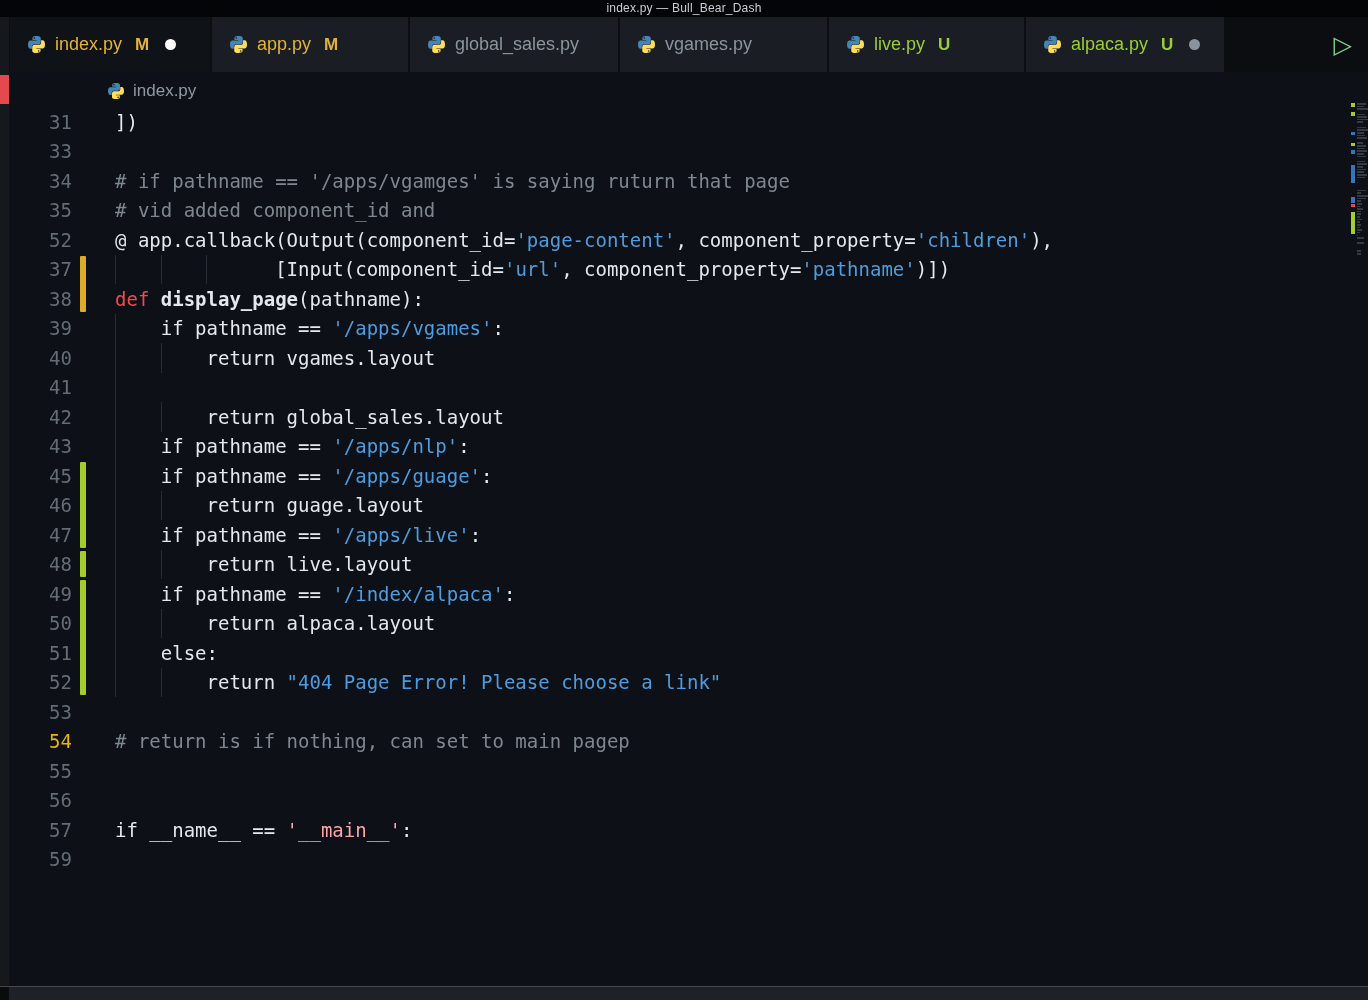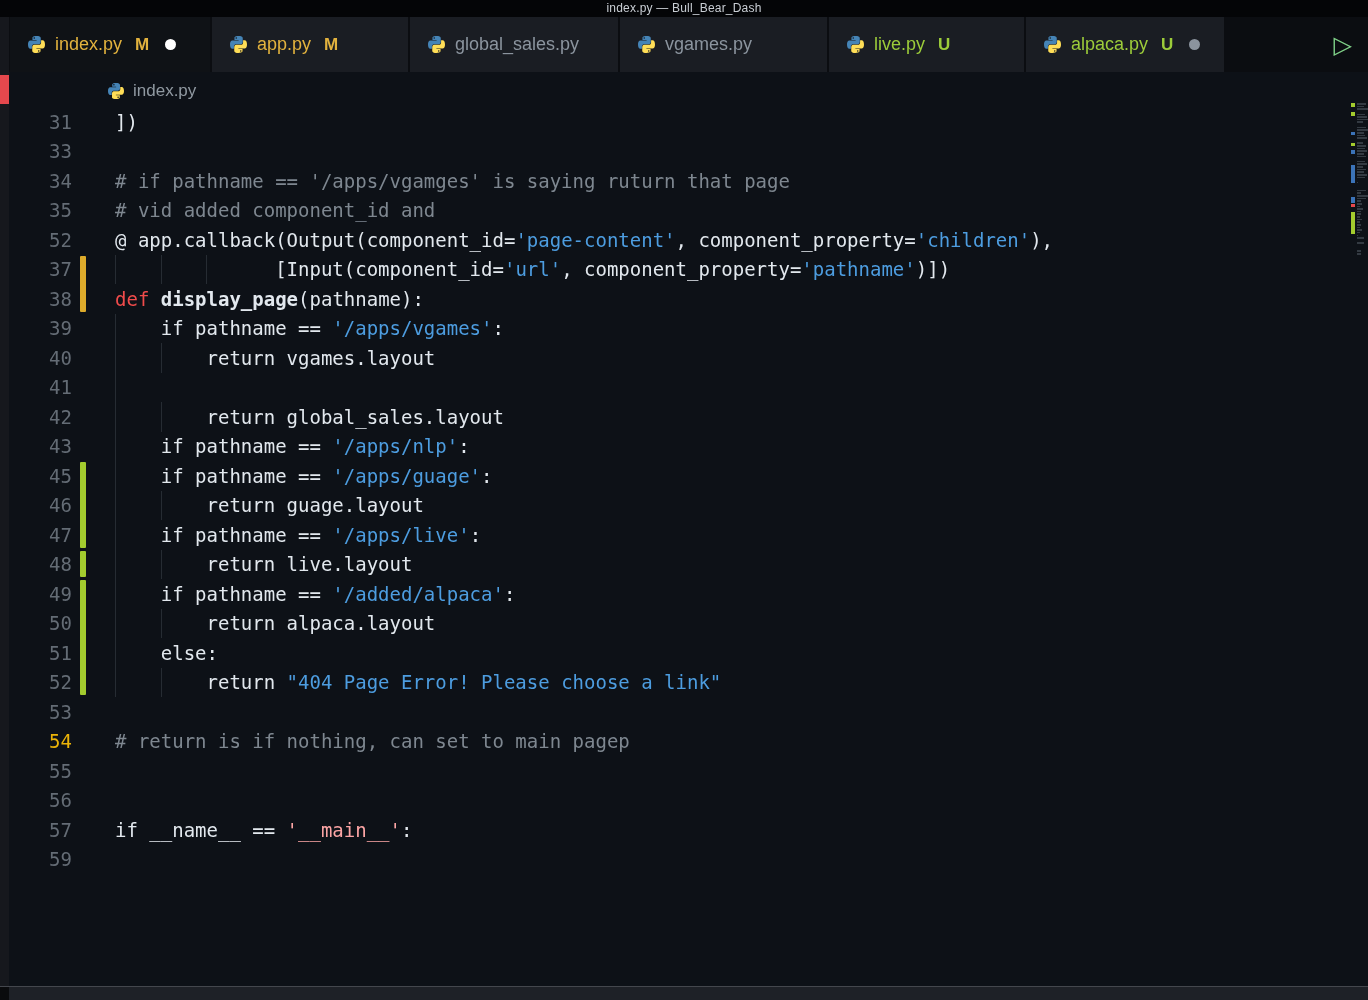--- a/index.html
+++ b/index.html
@@ -136,21 +136,21 @@
     <div class="row"><span class="ln" style="color:#646c75">38</span><span class="code"><span style="color:#ef4b4b;">def</span><span style="color:#e2e8ee;"> </span><span style="color:#e2e8ee;font-weight:bold;">display_page</span><span style="color:#e2e8ee;">(pathname):</span></span></div>
     <div class="row"><span class="guide" style="left:106px"></span><span class="ln" style="color:#646c75">39</span><span class="code"><span style="color:#e2e8ee;">    if pathname == </span><span style="color:#4d9de0;">'/apps/vgames'</span><span style="color:#e2e8ee;">:</span></span></div>
     <div class="row"><span class="guide" style="left:106px"></span><span class="guide" style="left:151.748px"></span><span class="ln" style="color:#646c75">40</span><span class="code"><span style="color:#e2e8ee;">        return vgames.layout</span></span></div>
     <div class="row"><span class="guide" style="left:106px"></span><span class="ln" style="color:#646c75">41</span></div>
     <div class="row"><span class="guide" style="left:106px"></span><span class="guide" style="left:151.748px"></span><span class="ln" style="color:#646c75">42</span><span class="code"><span style="color:#e2e8ee;">        return global_sales.layout</span></span></div>
     <div class="row"><span class="guide" style="left:106px"></span><span class="ln" style="color:#646c75">43</span><span class="code"><span style="color:#e2e8ee;">    if pathname == </span><span style="color:#4d9de0;">'/apps/nlp'</span><span style="color:#e2e8ee;">:</span></span></div>
     <div class="row"><span class="guide" style="left:106px"></span><span class="ln" style="color:#646c75">45</span><span class="code"><span style="color:#e2e8ee;">    if pathname == </span><span style="color:#4d9de0;">'/apps/guage'</span><span style="color:#e2e8ee;">:</span></span></div>
     <div class="row"><span class="guide" style="left:106px"></span><span class="guide" style="left:151.748px"></span><span class="ln" style="color:#646c75">46</span><span class="code"><span style="color:#e2e8ee;">        return guage.layout</span></span></div>
     <div class="row"><span class="guide" style="left:106px"></span><span class="ln" style="color:#646c75">47</span><span class="code"><span style="color:#e2e8ee;">    if pathname == </span><span style="color:#4d9de0;">'/apps/live'</span><span style="color:#e2e8ee;">:</span></span></div>
     <div class="row"><span class="guide" style="left:106px"></span><span class="guide" style="left:151.748px"></span><span class="ln" style="color:#646c75">48</span><span class="code"><span style="color:#e2e8ee;">        return live.layout</span></span></div>
-    <div class="row"><span class="guide" style="left:106px"></span><span class="ln" style="color:#646c75">49</span><span class="code"><span style="color:#e2e8ee;">    if pathname == </span><span style="color:#4d9de0;">'/added/alpaca'</span><span style="color:#e2e8ee;">:</span></span></div>
+    <div class="row"><span class="guide" style="left:106px"></span><span class="ln" style="color:#646c75">49</span><span class="code"><span style="color:#e2e8ee;">    if pathname == </span><span style="color:#4d9de0;">'/index/alpaca'</span><span style="color:#e2e8ee;">:</span></span></div>
     <div class="row"><span class="guide" style="left:106px"></span><span class="guide" style="left:151.748px"></span><span class="ln" style="color:#646c75">50</span><span class="code"><span style="color:#e2e8ee;">        return alpaca.layout</span></span></div>
     <div class="row"><span class="guide" style="left:106px"></span><span class="ln" style="color:#646c75">51</span><span class="code"><span style="color:#e2e8ee;">    else:</span></span></div>
     <div class="row"><span class="guide" style="left:106px"></span><span class="guide" style="left:151.748px"></span><span class="ln" style="color:#646c75">52</span><span class="code"><span style="color:#e2e8ee;">        return </span><span style="color:#4d9de0;">"404 Page Error! Please choose a link"</span></span></div>
     <div class="row"><span class="ln" style="color:#646c75">53</span><span class="code"></span></div>
     <div class="row"><span class="ln" style="color:#eab308">54</span><span class="code"><span style="color:#7e8790;"># return is if nothing, can set to main pagep</span></span></div>
     <div class="row"><span class="ln" style="color:#646c75">55</span><span class="code"></span></div>
     <div class="row"><span class="ln" style="color:#646c75">56</span><span class="code"></span></div>
     <div class="row"><span class="ln" style="color:#646c75">57</span><span class="code"><span style="color:#e2e8ee;">if __name__ == </span><span style="color:#fca5a5;">'__main__'</span><span style="color:#e2e8ee;">:</span></span></div>
     <div class="row"><span class="ln" style="color:#646c75">59</span><span class="code"></span></div>
     <div class="gitbar" style="top: 148.5px; height: 56px; background: rgb(221, 171, 43);"></div>

